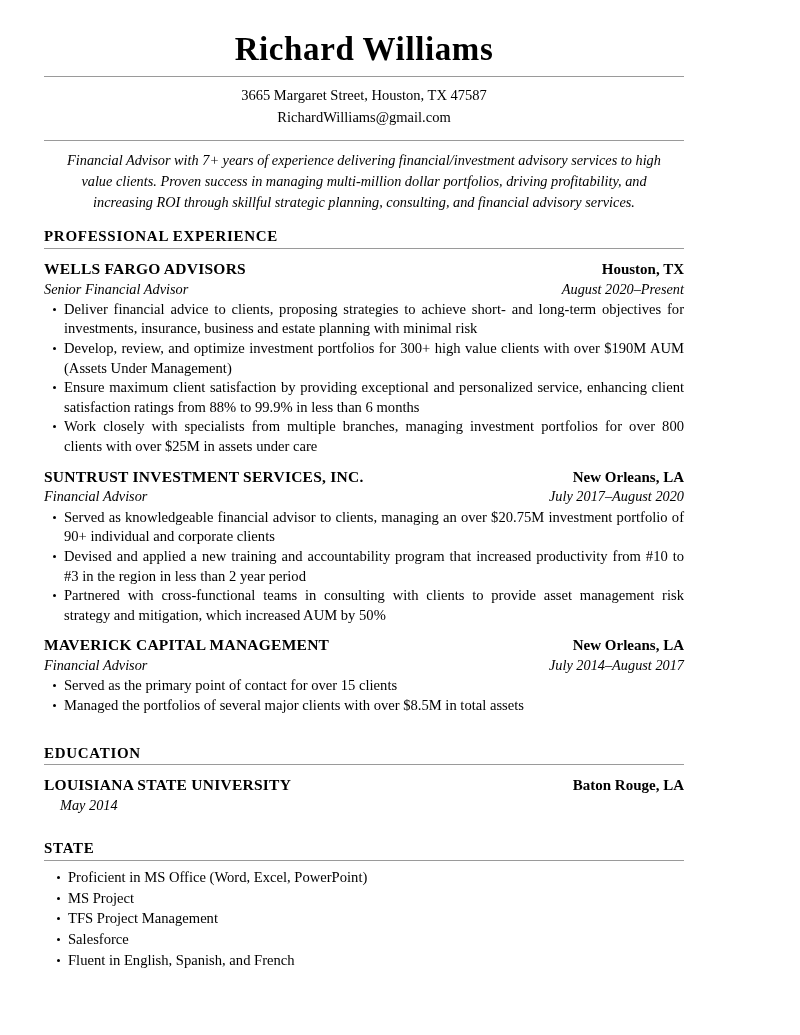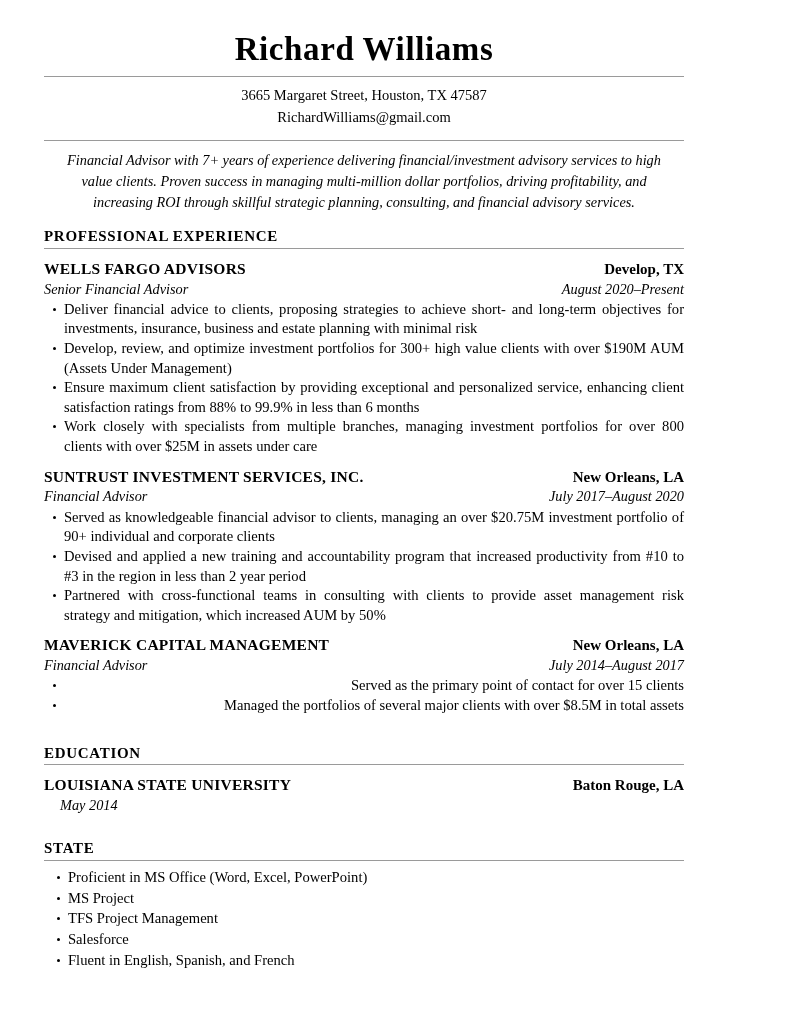--- a/index.html
+++ b/index.html
@@ -126,21 +126,21 @@
   ul.bullets > li::before {
     content: "";
     position: absolute;
     left: 9px;
     top: 8px;
     width: 3px;
     height: 3px;
     background: #000;
     border-radius: 50%;
   }
-  ul.bullets.plain > li { text-align: right; }
+  ul.bullets.plain > li { text-align: left; }
   ul.skills { }
   ul.skills > li {
     padding-left: 24px;
     text-align: left;
     line-height: 1.42;
   }
   ul.skills > li::before { left: 13px; top: 9px; }
 
   .spacer-education { height: 14px; }
   .spacer-skills { height: 10px; }
@@ -161,21 +161,21 @@
 
   <p class="summary">Financial Advisor with 7+ years of experience delivering financial/investment advisory services to high value clients. Proven success in managing multi-million dollar portfolios, driving profitability, and increasing ROI through skillful strategic planning, consulting, and financial advisory services.</p>
 
   <div class="section">
     <div class="section-title">PROFESSIONAL EXPERIENCE</div>
     <hr class="section-rule">
     <div>
         <div class="entry">
           <div class="entry-row">
             <div class="org">WELLS FARGO ADVISORS</div>
-            <div class="location">Develop, TX</div>
+            <div class="location">Houston, TX</div>
           </div>
           <div class="entry-row">
             <div class="role">Senior Financial Advisor</div>
             <div class="dates">August 2020–Present</div>
           </div>
           <ul class="bullets">
             <li>Deliver financial advice to clients, proposing strategies to achieve short- and long-term objectives for investments, insurance, business and estate planning with minimal risk</li>
             <li>Develop, review, and optimize investment portfolios for 300+ high value clients with over $190M AUM (Assets Under Management)</li>
             <li>Ensure maximum client satisfaction by providing exceptional and personalized service, enhancing client satisfaction ratings from 88% to 99.9% in less than 6 months</li>
             <li>Work closely with specialists from multiple branches, managing investment portfolios for over 800 clients with over $25M in assets under care</li>

